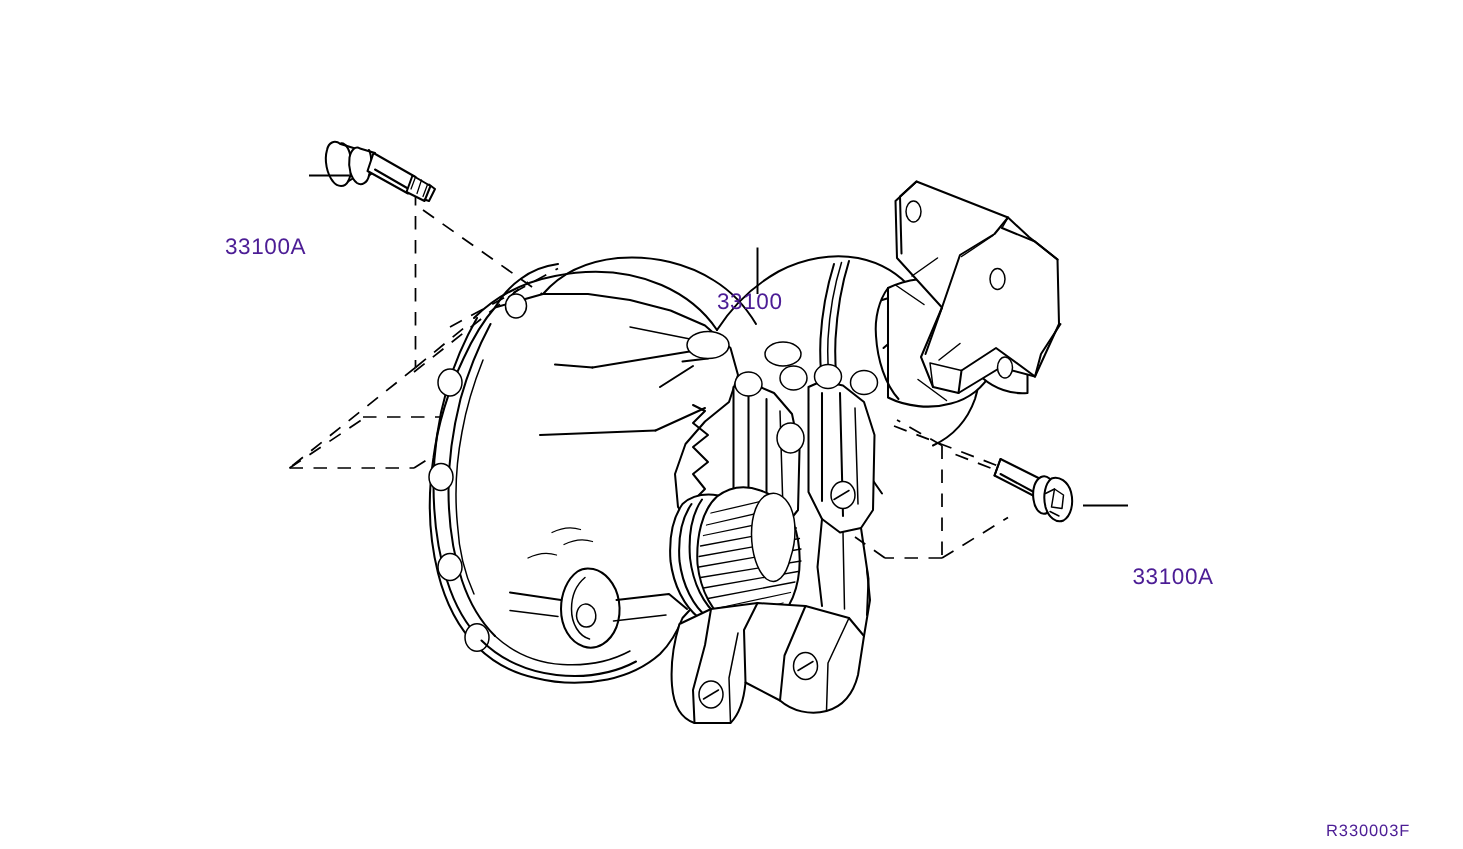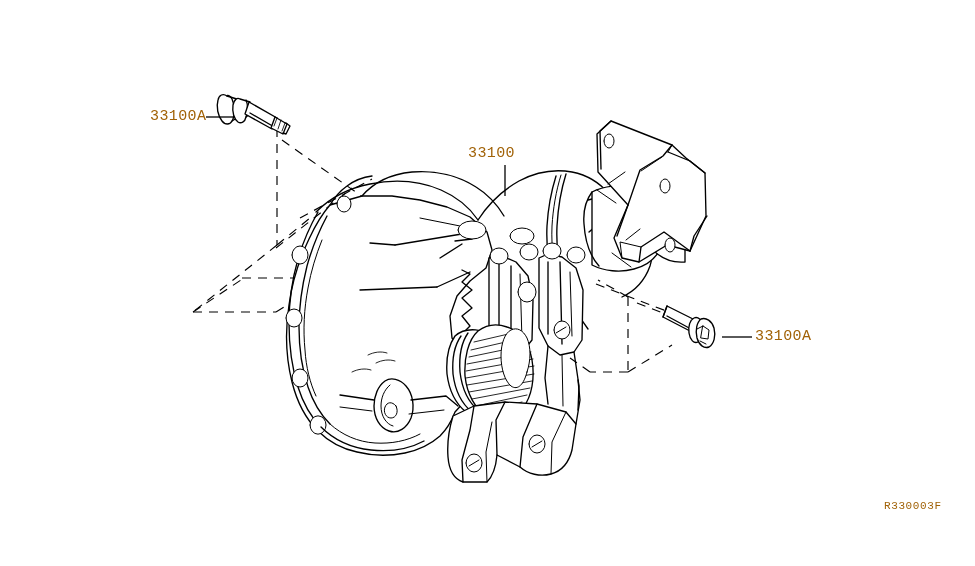--- a/index.html
+++ b/index.html
@@ -70,28 +70,29 @@
   }
   .leader {
     fill: none;
     stroke: #000000;
     stroke-width: 1.3;
     stroke-linecap: butt;
   }
   .label {
     position: absolute;
     white-space: nowrap;
-    color: #a16207;
-    font-family: Liberation Mono, monospace;
+    color: #4c1d95;
+    font-family: Liberation Sans, sans-serif;
     font-size: 15px;
     letter-spacing: 0.4px;
     line-height: 1;
     user-select: none;
-  }
-  #label-part-main  { left: 468px; top: 146px; }
+    margin-top: 48px;
+  }
+  #label-part-main  { left: 478px; top: 146px; }
   #label-bolt-left  { left: 150px; top: 109px; }
   #label-bolt-right { left: 755px; top: 329px; }
   #label-drawing-ref {
     left: 884px;
     top: 501px;
     font-size: 11px;
     letter-spacing: 0.6px;
   }
 </style>
 </head>

